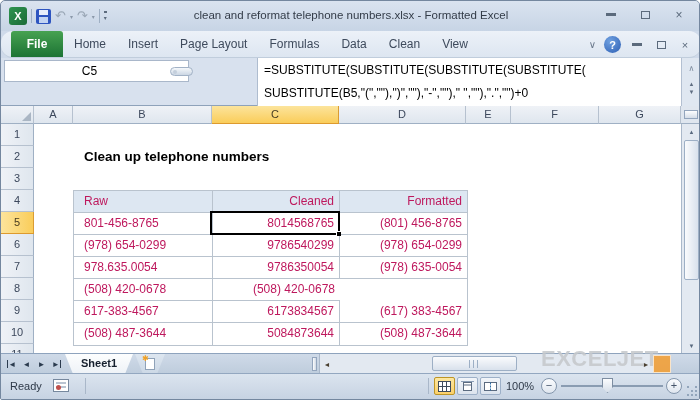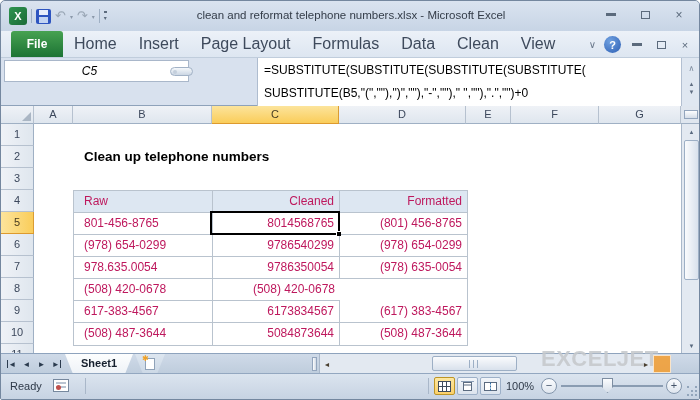--- a/index.html
+++ b/index.html
@@ -26,37 +26,37 @@
                font-size:11.5px; color:#333c48; }
   .win-controls { position:absolute; right:10px; top:6px; display:flex; gap:10px; }
   .wc-btn { width:24px; height:15px; display:flex; align-items:center; justify-content:center;
             color:#5b6a7c; font-size:12px; }
   .glyph-min { width:10px; height:3px; background:#5b6a7c; }
   .glyph-restore { width:9px; height:8px; border:1.5px solid #5b6a7c; background:transparent; }
 
   
   .ribbon { position:absolute; left:0; top:30px; width:700px; height:27px;
             background:linear-gradient(to bottom,#ecf1f8,#dde6f1); border-bottom:1px solid #c0cddc;
-            display:flex; align-items:stretch; }
+            display:flex; align-items:stretch;border-radius:12px; }
   .file-tab { margin-left:10px; width:52px; background:linear-gradient(to bottom,#47a251,#1c7334);
               border-radius:3px 3px 0 0; color:#fff; font-weight:bold; font-size:12px;
               display:flex; align-items:center; justify-content:center; }
-  .rtab { padding:0 11px; font-size:16px; color:#3e4a5c; display:flex; align-items:center; }
+  .rtab { padding:0 11px; font-size:12px; color:#3e4a5c; display:flex; align-items:center; }
   .ribbon-right { position:absolute; right:8px; top:0; height:27px; display:flex; align-items:center; gap:8px; }
   .chev { color:#6a788c; font-size:10px; }
   .help-icon { width:17px; height:17px; border-radius:50%;
                background:radial-gradient(circle at 35% 30%,#6fa0e0,#2d5fb4); color:#fff;
                font-size:11px; font-weight:bold; display:flex; align-items:center; justify-content:center; }
   .rr-btn { color:#5b6a7c; font-size:11px; display:flex; align-items:center; justify-content:center; width:16px; }
 
   
   .fbar { position:absolute; left:0; top:57px; width:700px; height:48px;
           background:#d8e1ee; border-bottom:1px solid #8ea2ba; }
   .name-box { position:absolute; left:3px; top:2px; width:185px; height:22px; background:#fff;
-              border:1px solid #a9b7ca; display:flex; align-items:center;font-style:italic; }
+              border:1px solid #a9b7ca; display:flex; align-items:center; }
   .name-box .nb-text { flex:1; text-align:center; font-size:12px; color:#000; }
   .nb-arrow { width:14px; color:#5f6e82; font-size:7px; text-align:center; }
   .fb-pill { position:absolute; left:169px; top:9px; width:23px; height:9px; border-radius:5px;
              background:linear-gradient(to bottom,#f5f8fb,#ccd7e4); border:1px solid #a2b2c6; }
   .fb-pill::before { content:""; position:absolute; left:2px; top:2px; width:4px; height:4px;
                      border-radius:50%; background:#c4cfdc; }
   .fx-btn { position:absolute; left:232px; top:4px; width:22px; height:20px;
             font-family:"Liberation Serif", serif; font-size:14px; color:#3f4e63;
             display:flex; align-items:center; justify-content:center;margin-left:32px; }
   .formula-area { position:absolute; left:256px; top:0; width:424px; height:48px; background:#fff;
@@ -189,21 +189,21 @@
       <div class="excel-icon">X</div>
       <div class="qat-sep"></div>
       <div class="floppy"></div>
       <span class="qat-btn">↶</span>
       <span class="dd-small">▾</span>
       <span class="qat-btn">↷</span>
       <span class="dd-small">▾</span>
       <div class="qat-sep"></div>
       <span class="qat-custom">▾</span>
     </div>
-    <div class="win-title">clean and reformat telephone numbers.xlsx  -  Microsoft Excel</div>
+    <div class="win-title">clean and reformat telephone numbers.xlsx  -  Formatted Excel</div>
     <div class="win-controls">
       <div class="wc-btn">
           <div class="glyph-min"></div>
         </div>
       <div class="wc-btn">
           <div class="glyph-restore"></div>
         </div>
       <div class="wc-btn">×</div>
     </div>
   </div>

